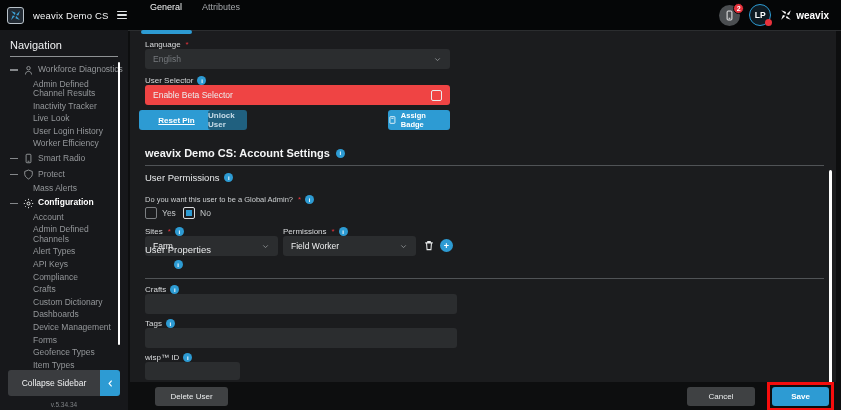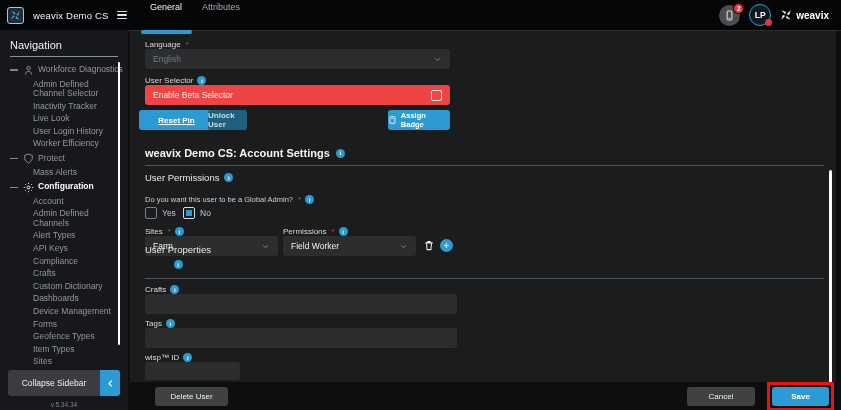--- a/index.html
+++ b/index.html
@@ -163,25 +163,35 @@
       <div class="nav-group">
         <span class="minus"></span>
         <span class="gicon">
           <svg width="11" height="11" viewBox="0 0 16 16" fill="none" stroke="currentColor" stroke-width="1.3">
             <circle cx="8" cy="4.6" r="2.5"></circle>
             <path d="M3.6 13.8 C3.6 10.8 5.6 9.3 8 9.3 C10.4 9.3 12.4 10.8 12.4 13.8"></path>
           </svg>
         </span>
         <span>Workforce Diagnostics</span>
       </div>
-      <div class="nav-child">Admin Defined Channel Selector</div>
+      <div class="nav-child">Admin Defined Channel Results</div>
       <div class="nav-child">Inactivity Tracker</div>
       <div class="nav-child">Live Look</div>
       <div class="nav-child">User Login History</div>
       <div class="nav-child">Worker Efficiency</div>
+      <div class="nav-group">
+        <span class="minus"></span>
+        <span class="gicon">
+          <svg width="11" height="11" viewBox="0 0 16 16" fill="none" stroke="currentColor" stroke-width="1.3">
+            <rect x="4.5" y="1.8" width="7" height="12.4" rx="1.3"></rect>
+            <line x1="6.7" y1="12" x2="9.3" y2="12"></line>
+          </svg>
+        </span>
+        <span>Smart Radio</span>
+      </div>
       <div class="nav-group">
         <span class="minus"></span>
         <span class="gicon">
           <svg width="11" height="11" viewBox="0 0 16 16" fill="none" stroke="currentColor" stroke-width="1.3">
             <path d="M8 1.5 L13.5 3.6 V8 C13.5 11.4 8 14.5 8 14.5 C8 14.5 2.5 11.4 2.5 8 V3.6 Z"></path>
           </svg>
         </span>
         <span>Protect</span>
       </div>
       <div class="nav-child">Mass Alerts</div>

